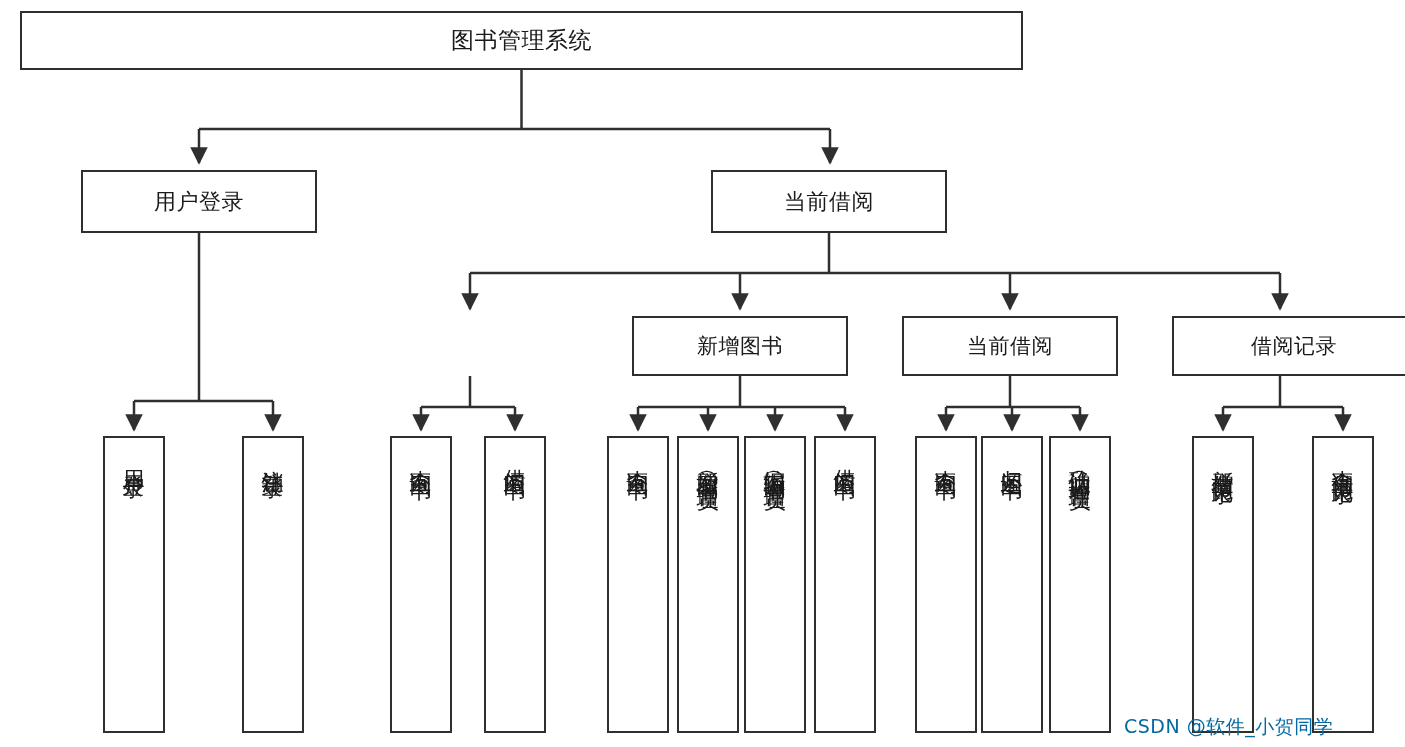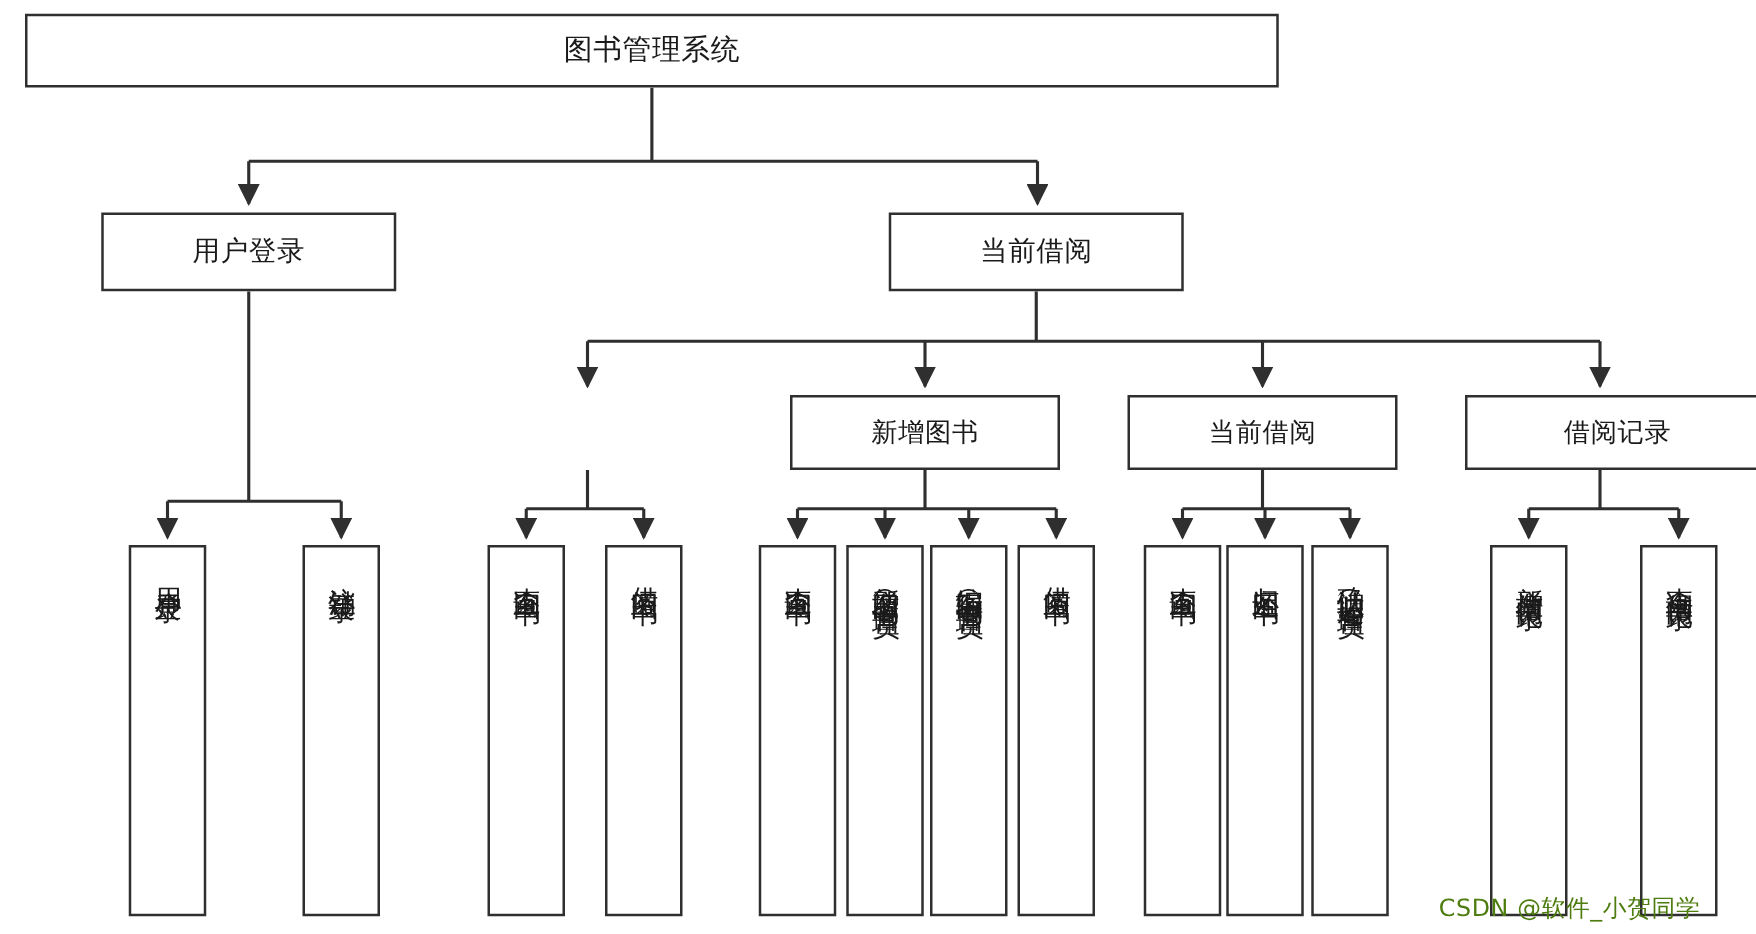--- a/index.html
+++ b/index.html
@@ -174,15 +174,15 @@
   <div class="node leaf" style="left: 1049px; top: 436px; width: 62px; height: 297px;">
     <span class="node-label">确认归还（管理员）</span>
   </div>
   <div class="node leaf" style="left: 1192px; top: 436px; width: 62px; height: 297px;">
     <span class="node-label">新增借阅记录</span>
   </div>
   <div class="node leaf" style="left: 1312px; top: 436px; width: 62px; height: 297px;">
     <span class="node-label">查询借阅记录</span>
   </div>
 
-  <div class="watermark" style="left: 1151px; top: 714px; color: #4d7c0f;">CSDN @软件_小贺同学</div>
+  <div class="watermark" style="left: 1124px; top: 714px; color: #0369a1;">CSDN @软件_小贺同学</div>
 
 </div>
 
 </body></html>

